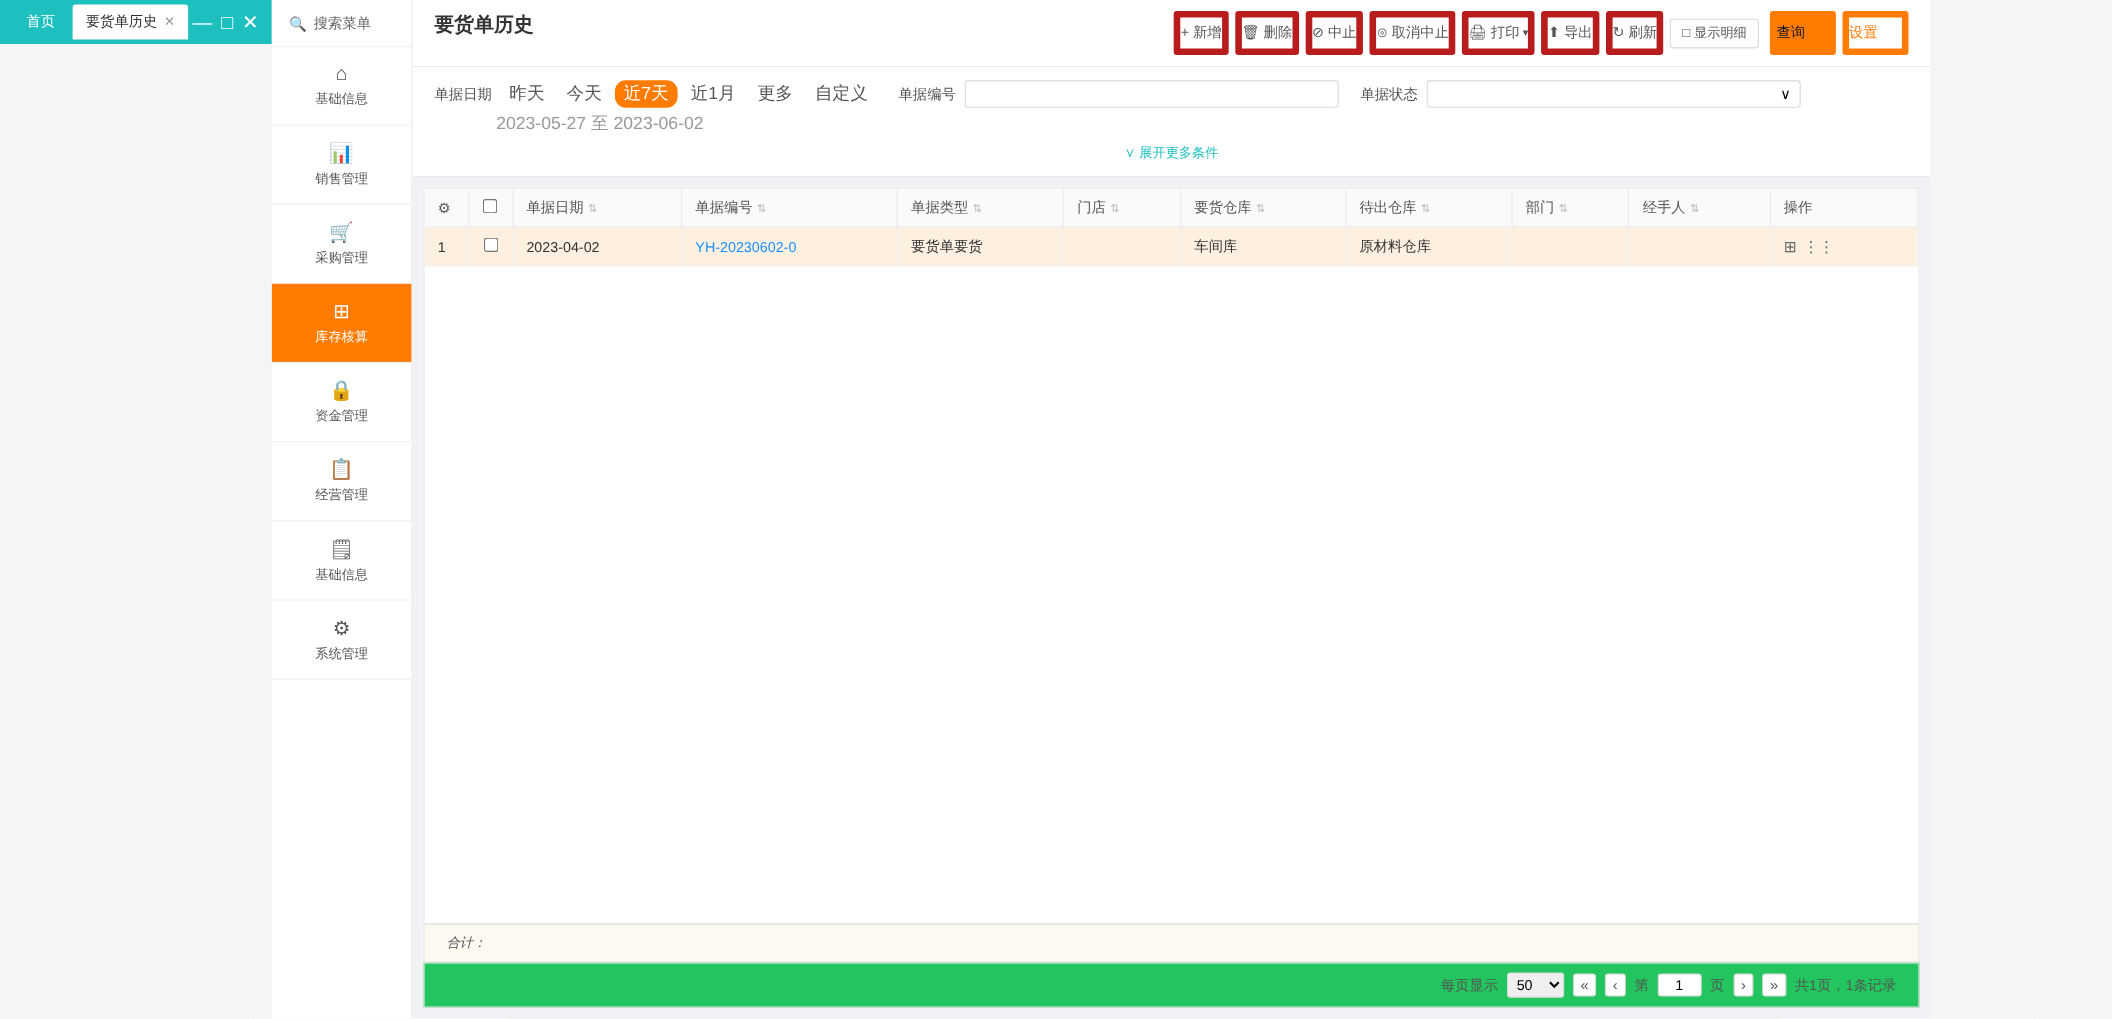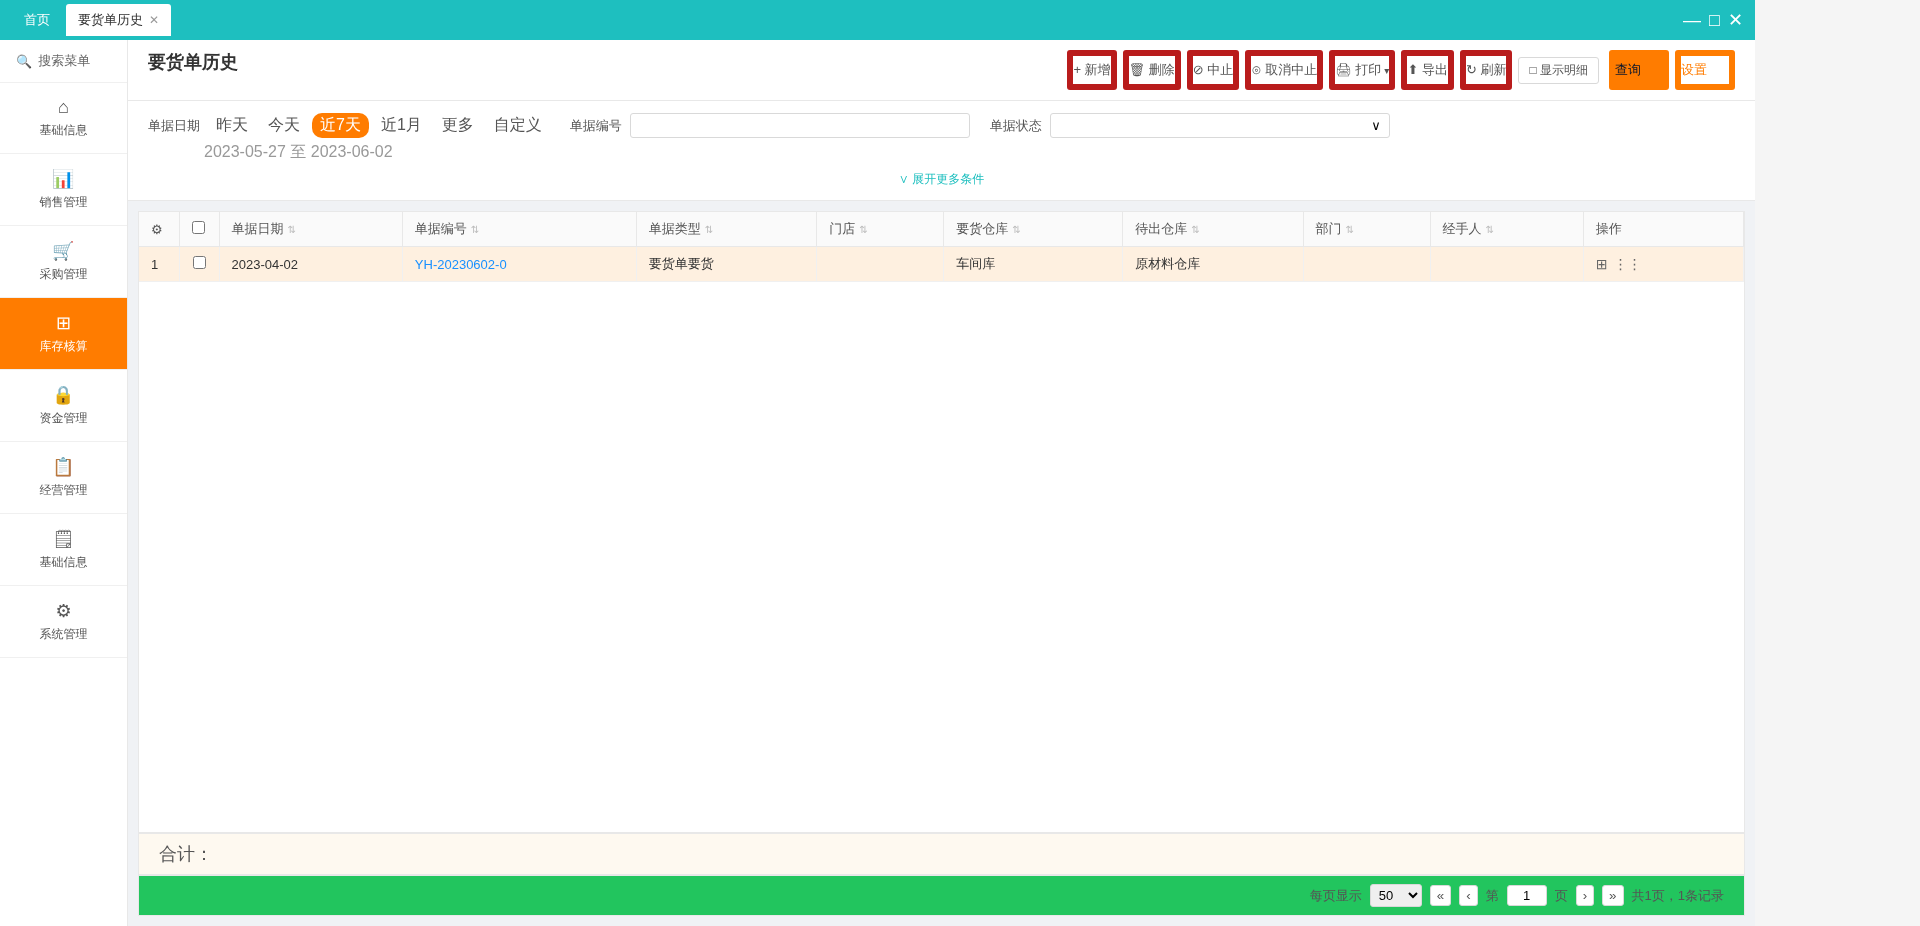--- a/index.html
+++ b/index.html
@@ -1,19 +1,19 @@
 <!DOCTYPE html>
 <html><head>
   <meta charset="utf-8">
   <style>
     * { box-sizing: border-box; margin: 0; padding: 0; }
     body { font-family: "Microsoft YaHei", "PingFang SC", sans-serif; font-size: 13px; background: #f5f5f5; overflow: hidden; }
 
     
-    .app-container { display: flex; flex-direction: column; height: 926px; width: 1755px; }
+    .app-container { display: flex; flex-direction: row; height: 926px; width: 1755px; }
     .top-bar { height: 40px; background: #1ebfbf; display: flex; align-items: center; padding: 0 12px; gap: 4px; }
     .main-area { display: flex; flex: 1; overflow: hidden; }
     .sidebar { width: 128px; background: #fff; border-right: 1px solid #e8e8e8; display: flex; flex-direction: column; }
     .content-area { flex: 1; display: flex; flex-direction: column; background: #f0f2f5; overflow: hidden; }
 
     
     .tab { display: flex; align-items: center; height: 32px; padding: 0 12px; border-radius: 3px 3px 0 0; font-size: 13px; cursor: pointer; gap: 6px; }
     .tab.home { background: transparent; color: #fff; }
     .tab.active { background: #fff; color: #333; }
     .tab-close { color: #999; font-size: 12px; cursor: pointer; }
@@ -49,21 +49,21 @@
     .data-table tr.highlighted td { background: #fef0e0; }
     .th-settings { width: 40px; text-align: center; }
     .th-checkbox { width: 40px; text-align: center; }
     .sort-icon { display: inline-block; margin-left: 4px; color: #bbb; font-size: 10px; }
     .row-link { color: #1890ff; cursor: pointer; text-decoration: none; }
     .row-num { color: #999; }
     .action-icons { display: flex; gap: 6px; }
     .action-icon { cursor: pointer; color: #666; font-size: 14px; }
 
     
-    .table-footer { background: #fef9f0; padding: 8px 20px; border-top: 1px solid #e8e8e8; font-size: 18px; color: #555; margin: 0 10px; border-left: 1px solid #e8e8e8; border-right: 1px solid #e8e8e8; border-bottom: 1px solid #e8e8e8; }
+    .table-footer { background: #fef9f0; padding: 8px 20px; border-top: 1px solid #e8e8e8; font-size: 12px; color: #555; margin: 0 10px; border-left: 1px solid #e8e8e8; border-right: 1px solid #e8e8e8; border-bottom: 1px solid #e8e8e8; font-style: italic; }
     .pagination-bar { display: flex; align-items: center; justify-content: flex-end; padding: 8px 20px; background: #22c55e; gap: 8px; font-size: 13px; color: #555; border-top: 1px solid #e8e8e8; margin: 0 10px 10px; border-left: 1px solid #e8e8e8; border-right: 1px solid #e8e8e8; border-bottom: 1px solid #e8e8e8; }
     .pagination-select { border: 1px solid #d9d9d9; border-radius: 3px; padding: 2px 4px; font-size: 13px; }
     .pagination-btn { border: 1px solid #d9d9d9; border-radius: 3px; padding: 2px 6px; cursor: pointer; background: #fff; color: #555; }
     .pagination-btn:disabled { color: #ccc; cursor: not-allowed; }
     .page-input { border: 1px solid #d9d9d9; border-radius: 3px; padding: 2px 6px; width: 40px; text-align: center; font-size: 13px; }
 
     .checkbox-cell { text-align: center; }
     input[type="checkbox"] { cursor: pointer; }
 
     .display-detail-btn { background: #fff; border: 1px solid #d9d9d9; border-radius: 3px; padding: 4px 10px; cursor: pointer; font-size: 12px; color: #555; display: flex; align-items: center; gap: 3px; }

